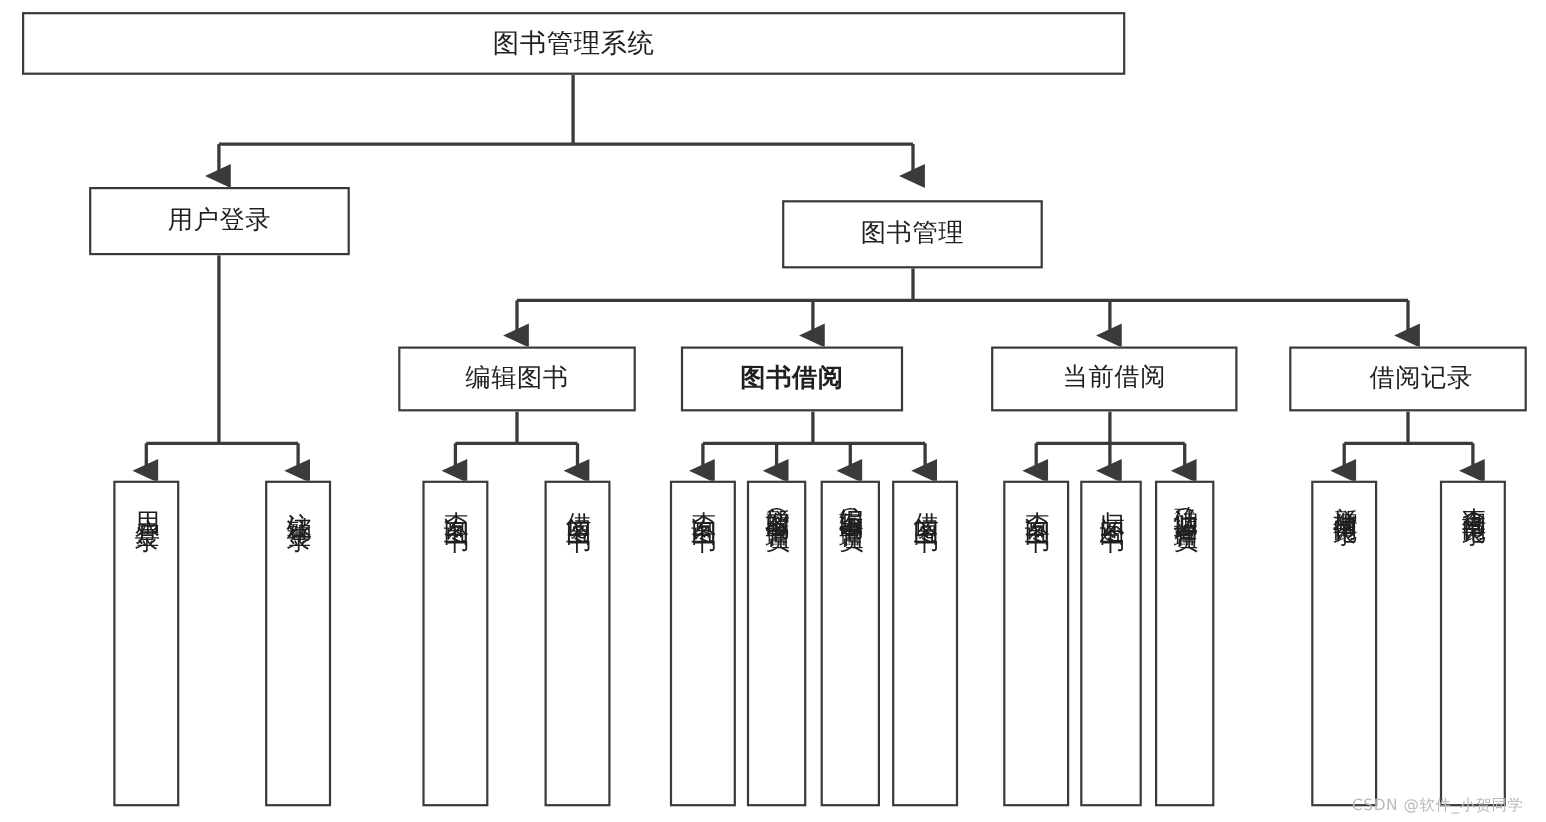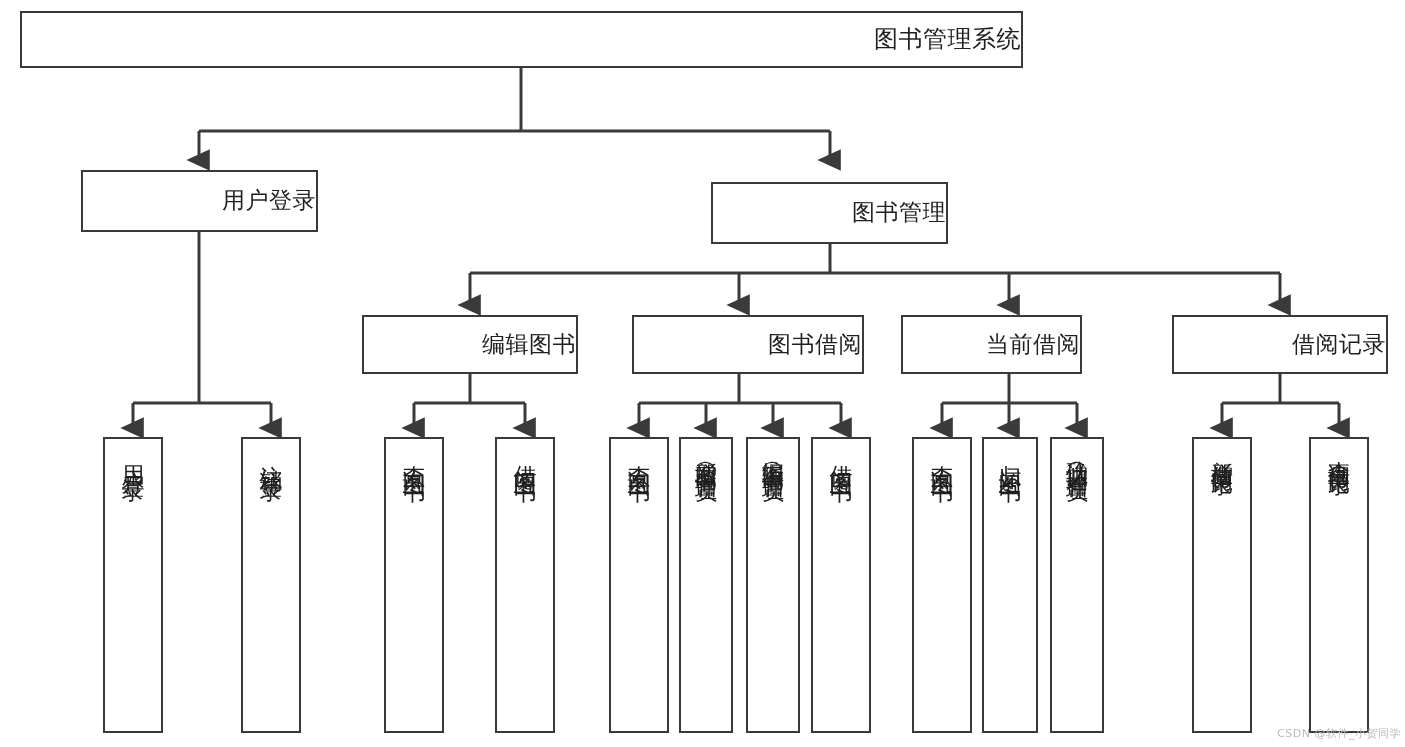--- a/index.html
+++ b/index.html
@@ -25,21 +25,21 @@
     height: 747px;
     pointer-events: none;
   }
   .node {
     position: absolute;
     box-sizing: border-box;
     border: 2.5px solid #3a3a3a;
     background: #ffffff;
     display: flex;
     align-items: center;
-    justify-content: flex-end;
+    justify-content: center;
     color: #1f1f1f;
   }
   .node.horiz {
     font-size: 23px;
     line-height: 1.2;
     letter-spacing: 0.5px;
   }
   .node.horiz.root {
     font-size: 24px;
   }
@@ -59,23 +59,23 @@
   }
   .node.vert.tall {
     padding-top: 4px;
   }
   .node.vert.tall .vlabel {
     letter-spacing: 3px;
     font-size: 22px;
   }
   .watermark {
     position: absolute;
-    right: 4px;
+    right: 20px;
     bottom: 6px;
-    font-size: 11px;
+    font-size: 14px;
     color: #b9b9b9;
     letter-spacing: 0.5px;
     white-space: nowrap;
   }
 </style>
 </head>
 <body>
 
 <div id="diagram-root">
 
@@ -136,24 +136,24 @@
   <div class="node horiz" style="left:81px; top:170px; width:237px; height:62px;">
     <span>用户登录</span>
   </div>
   <div class="node horiz" style="left:711px; top:182px; width:237px; height:62px;">
     <span>图书管理</span>
   </div>
 
   <div class="node horiz" style="left:362px; top:315px; width:216px; height:59px;">
     <span>编辑图书</span>
   </div>
-  <div class="node horiz" style="left:632px; top:315px; width:232px; height:59px;">
+  <div class="node horiz" style="left:619px; top:315px; width:202px; height:59px;font-weight:bold;">
     <span>图书借阅</span>
   </div>
-  <div class="node horiz" style="left:901px; top:315px; width:181px; height:59px;">
+  <div class="node horiz" style="left:901px; top:315px; width:224px; height:59px;font-family:Liberation Mono, monospace;">
     <span>当前借阅</span>
   </div>
   <div class="node horiz" style="left:1172px; top:315px; width:216px; height:59px;padding-left:24px;">
     <span>借阅记录</span>
   </div>
 
   <div class="node vert" style="left:103px; top:437px; width:60px; height:296px;">
     <span class="vlabel">用户登录</span>
   </div>
   <div class="node vert" style="left:241px; top:437px; width:60px; height:296px;">

